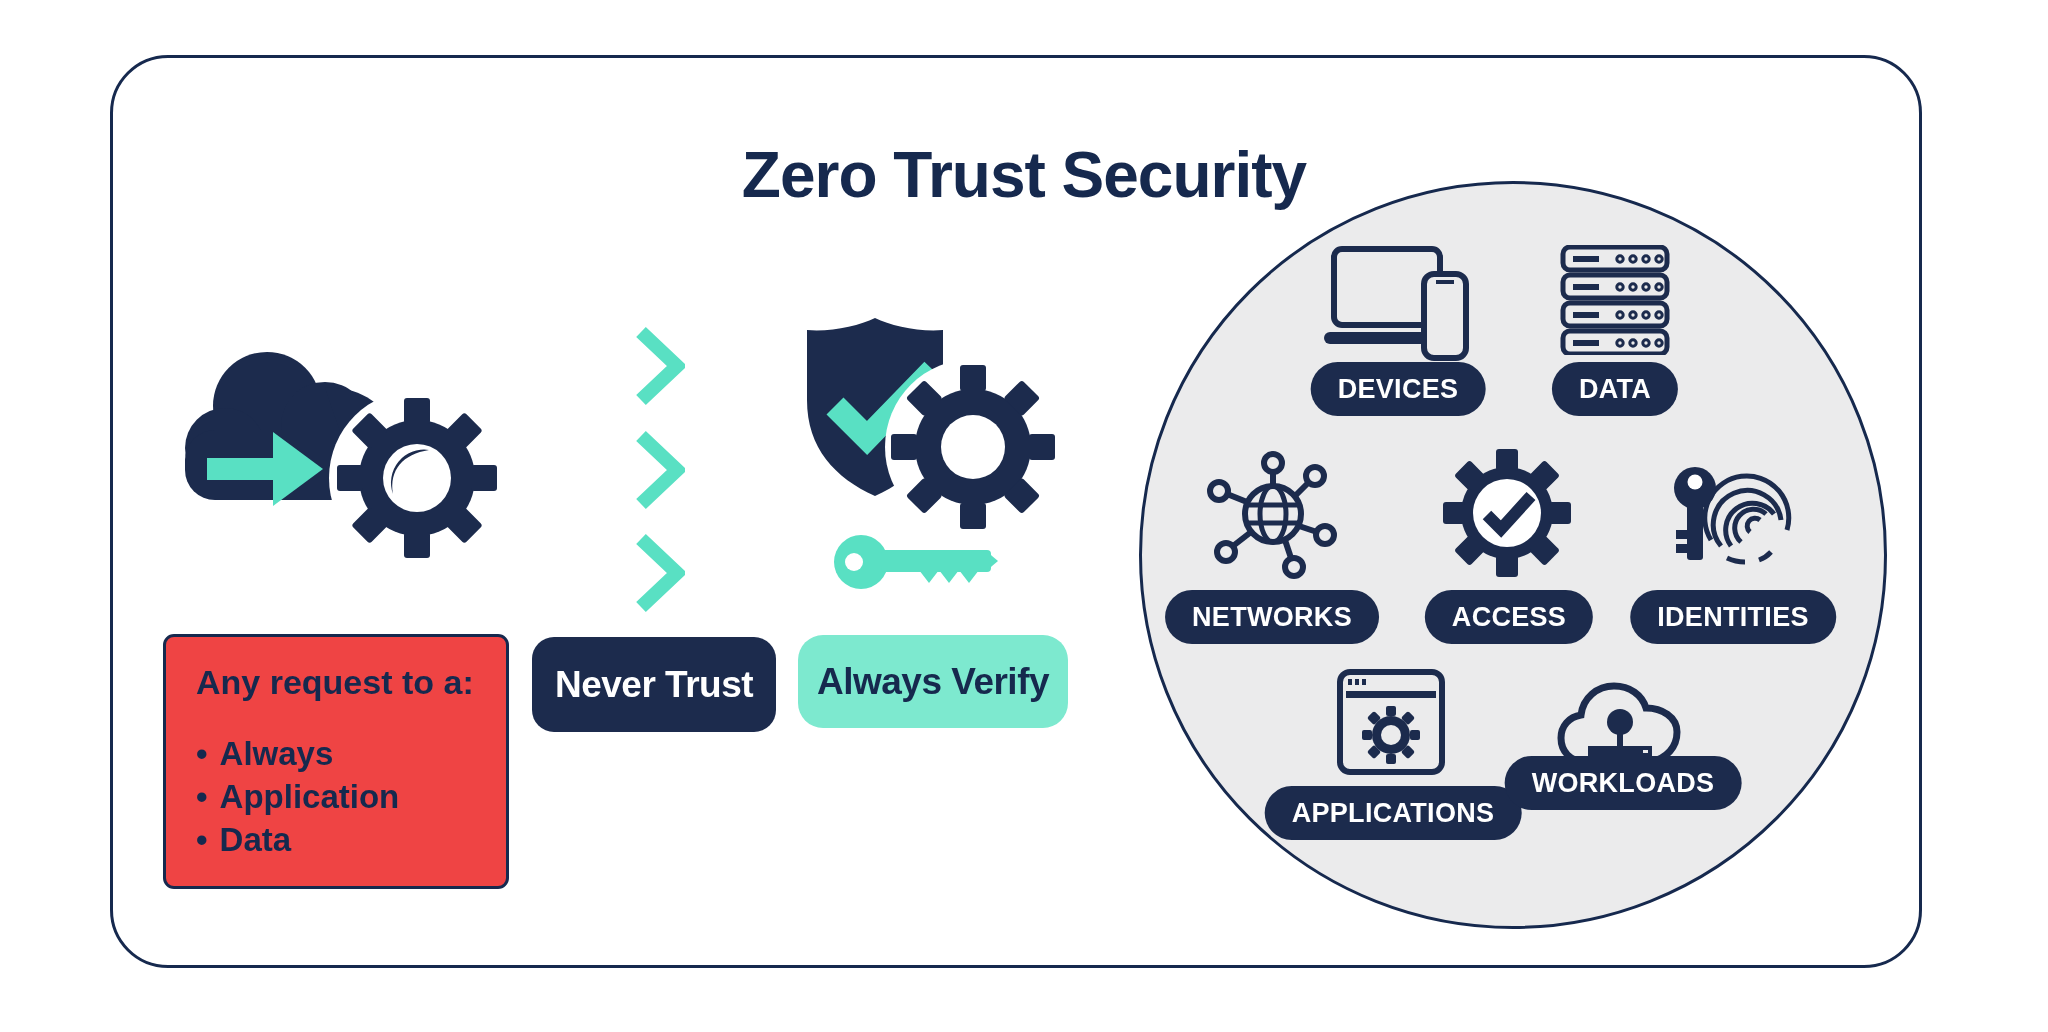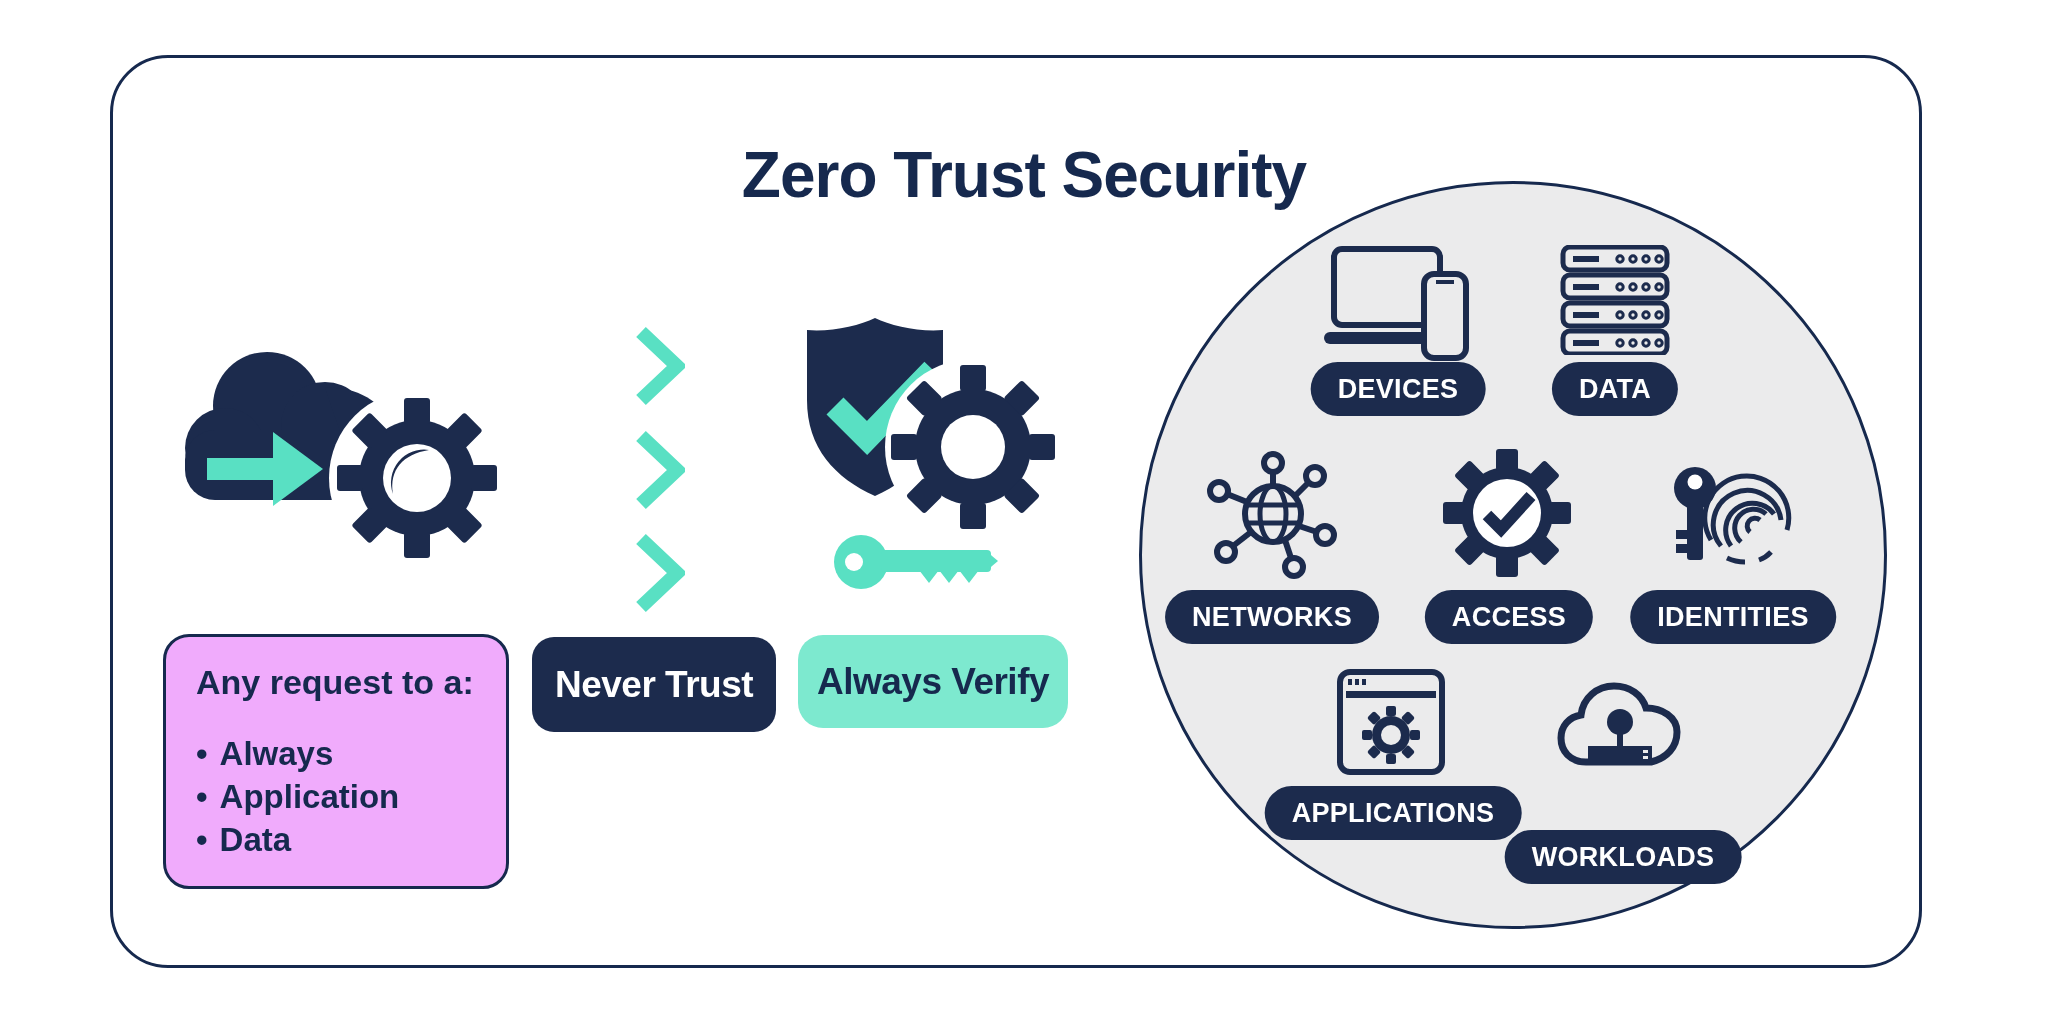--- a/index.html
+++ b/index.html
@@ -29,21 +29,21 @@
 
   .btn{
     position:absolute;display:flex;align-items:center;justify-content:center;
     border-radius:22px;font-weight:bold;font-size:37px;letter-spacing:-0.5px;
   }
   .btn-dark{background:var(--navy);color:#fff;}
   .btn-teal{background:var(--teal-light);color:var(--navy-deep);}
 
   .request-box{
     position:absolute;left:163px;top:634px;width:346px;height:255px;
-    border:3px solid var(--navy-deep);border-radius:26px;background:#f0abfc;
+    border:3px solid var(--navy-deep);border-radius:11px;background:#ef4444;
     box-sizing:border-box;padding:26px 20px 0 30px;color:var(--navy-deep);
   }
   .request-box .heading{font-size:34px;font-weight:bold;margin-bottom:30px;}
   .request-box .bullet-row{font-size:33px;font-weight:bold;line-height:43px;display:flex;}
   .request-box .bullet-dot{margin-right:12px;}
 
   .big-circle{
     position:absolute;left:1139px;top:181px;width:748px;height:748px;
     border-radius:50%;background:var(--circle-bg);border:3px solid var(--navy-deep);
     box-sizing:border-box;
@@ -325,16 +325,16 @@
   <div class="abs" style="left:1556px;top:668px;width:130px;height:110px;">
     <svg viewBox="0 0 130 110">
       <path class="sn" stroke-width="7" d="M 30,94 C 14,94 5,83 5,70 C 5,58 13,49 25,47 C 27,30 41,18 58,18 C 74,18 86,27 90,40 C 106,40 121,49 121,64 C 121,79 111,90 95,94 Z"></path>
       <circle class="fn" cx="64" cy="54" r="13"></circle>
       <rect class="fn" x="61" y="54" width="6" height="26"></rect>
       <rect class="fn" x="32" y="78" width="64" height="18"></rect>
       <rect class="fg" x="87" y="82" width="5" height="3"></rect>
       <rect class="fg" x="87" y="88" width="5" height="3"></rect>
     </svg>
   </div>
-  <div class="pill" style="left:1623px;top:830px;">
+  <div class="pill" style="left:1623px;top:756px;">
     <span>WORKLOADS</span>
   </div>
 </div>
 
 </body></html>

